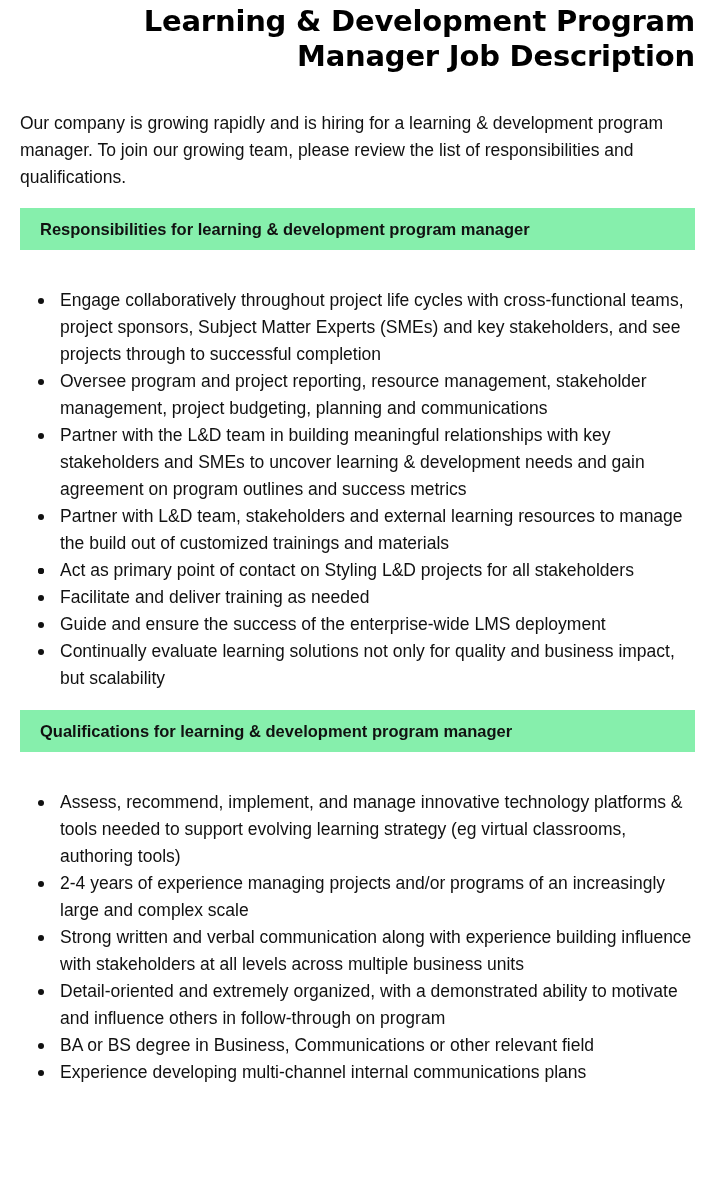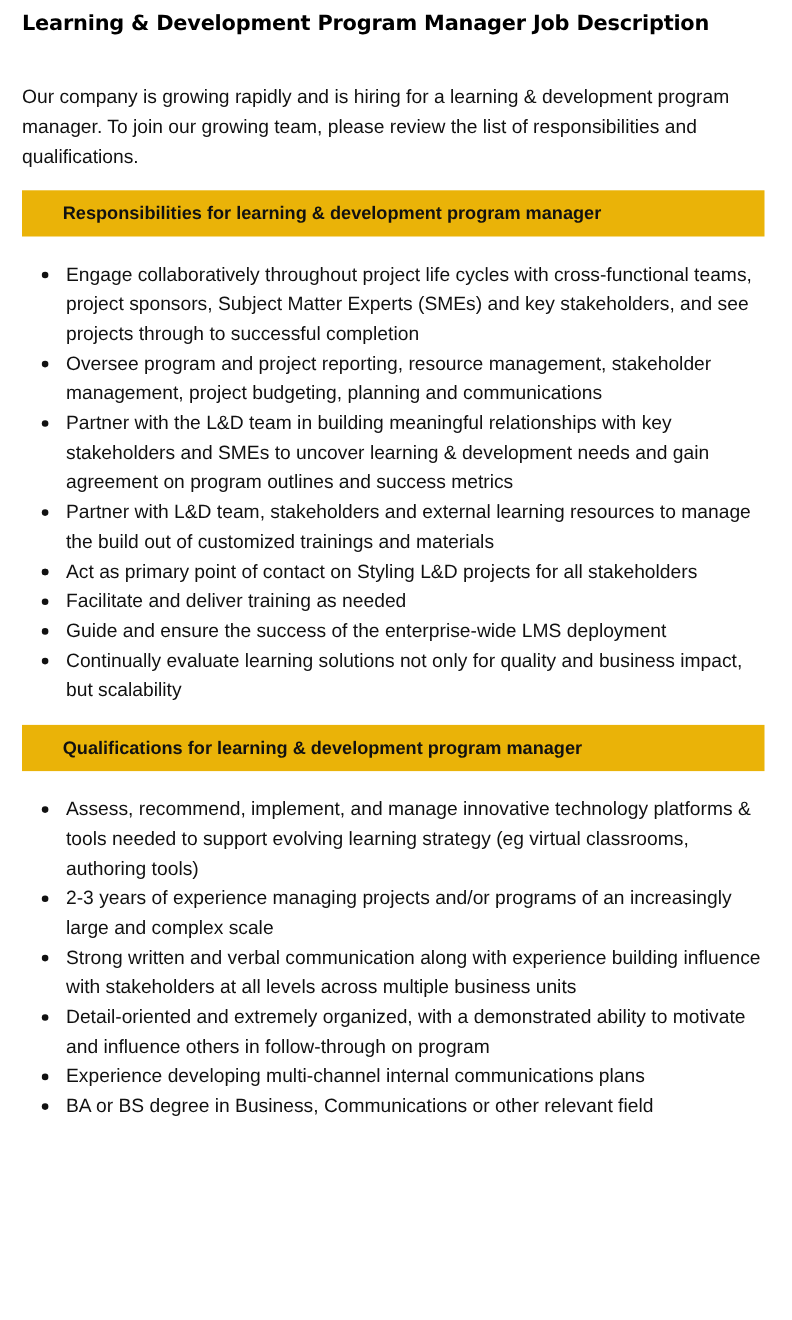--- a/index.html
+++ b/index.html
@@ -15,45 +15,45 @@
       color: #111111;
     }
     .page {
       padding: 0 25px 0 20px;
     }
     h1.title {
       margin: 0;
       padding-top: 4px;
       font-family: "DejaVu Sans", "Liberation Sans", sans-serif;
       font-weight: bold;
-      font-size: 19px;
+      font-size: 29px;
       line-height: 35px;
-      text-align: left;
+      text-align: right;
       letter-spacing: -0.2px;
       color: #000000;
     }
     p.intro {
       margin: 36px 0 0 0;
       font-size: 17.5px;
       line-height: 27px;
       color: #111111;
     }
     .section-header {
       margin-top: 17px;
-      background: #eab308;
+      background: #86efac;
       height: 42px;
       display: flex;
       align-items: center;
-      padding-left: 37px;
+      padding-left: 20px;
       font-weight: bold;
       font-size: 16.5px;
       color: #111111;
     }
     ul.items {
-      margin: 21px 0 0 0;
+      margin: 37px 0 0 0;
       padding: 0 0 0 40px;
       list-style: none;
     }
     ul.items li {
       position: relative;
       font-size: 17.5px;
       line-height: 27px;
       color: #111111;
     }
     ul.items li .bullet {
@@ -83,19 +83,19 @@
     <li><span class="bullet"></span></li>
     <li><span class="bullet"></span><span>Act as primary point of contact on Styling L&amp;D projects for all stakeholders</span></li>
     <li><span class="bullet"></span><span>Facilitate and deliver training as needed</span></li>
     <li><span class="bullet"></span><span>Guide and ensure the success of the enterprise-wide LMS deployment</span></li>
     <li><span class="bullet"></span><span>Continually evaluate learning solutions not only for quality and business impact, but scalability</span></li>
   </ul>
 
   <div class="section-header sec2">Qualifications for learning &amp; development program manager</div>
   <ul class="items">
     <li><span class="bullet"></span><span>Assess, recommend, implement, and manage innovative technology platforms &amp; tools needed to support evolving learning strategy (eg virtual classrooms, authoring tools)</span></li>
-    <li><span class="bullet"></span><span>2-3 years of experience managing projects and/or programs of an increasingly large and complex scale</span></li>
+    <li><span class="bullet"></span><span>2-4 years of experience managing projects and/or programs of an increasingly large and complex scale</span></li>
     <li><span class="bullet"></span><span>Strong written and verbal communication along with experience building influence with stakeholders at all levels across multiple business units</span></li>
     <li><span class="bullet"></span><span>Detail-oriented and extremely organized, with a demonstrated ability to motivate and influence others in follow-through on program</span></li>
+    <li><span class="bullet"></span><span>BA or BS degree in Business, Communications or other relevant field</span></li>
     <li><span class="bullet"></span><span>Experience developing multi-channel internal communications plans</span></li>
-    <li><span class="bullet"></span><span>BA or BS degree in Business, Communications or other relevant field</span></li>
   </ul>
 </div>
 
 </body></html>

